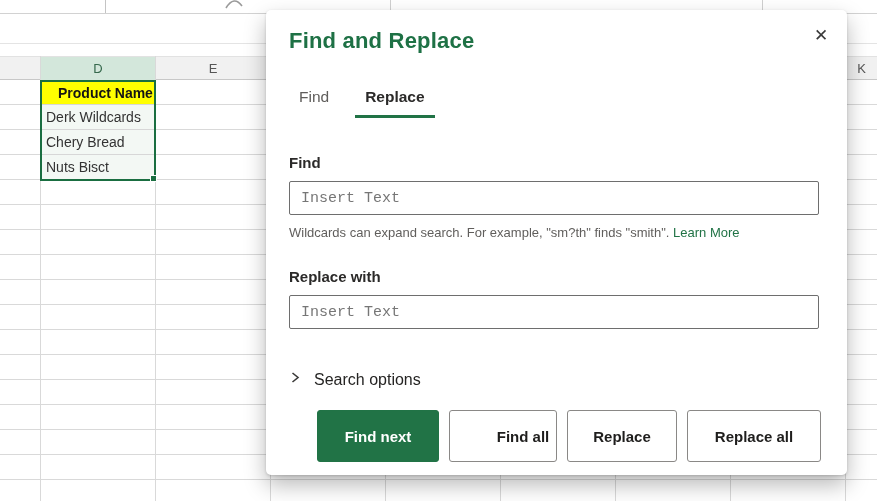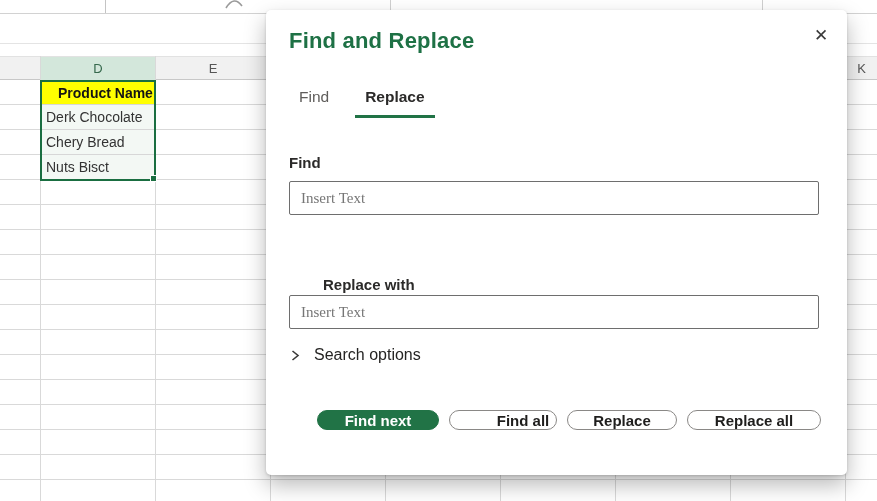--- a/index.html
+++ b/index.html
@@ -55,38 +55,38 @@
     background:none; border:none; font-size:17px; line-height:24px; color:#3a3a3a;
     text-align:center; cursor:pointer; font-family:"Liberation Sans",sans-serif; }
 
   .tabs { position:absolute; left:23px; top:76px; display:flex; gap:16px; }
   .tab { font-size:15.5px; padding:2px 10px 9px; color:#5f5d5b; background:none; border:none;
     border-bottom:3px solid transparent; cursor:pointer; font-family:"Liberation Sans",sans-serif; }
   .tab.active { color:#2b2a29; font-weight:600; border-bottom-color:#217346; }
 
   .field-label { position:absolute; left:23px; font-size:15px; font-weight:600; color:#2b2a29; }
   #lbl-find { top:144px; }
-  #lbl-replace { top:266px;margin-left:34px; }
+  #lbl-replace { top:258px; }
 
   .txt-input { position:absolute; left:23px; width:530px; height:34px; border:1px solid #6e6e6e;
     border-radius:2px; font-size:15px; color:#701a75; padding:0 11px;
-    font-family:Liberation Serif, serif; background:#fff; }
+    font-family:Liberation Mono, monospace; background:#fff; }
   .txt-input::placeholder { color:#767676; opacity:1; }
   #inp-find { top:171px; }
   #inp-replace { top:285px; }
 
   .hint { position:absolute; left:23px; top:215px; font-size:13px; color:#605e5c; white-space:nowrap; }
   .hint a { color:#217346; text-decoration:none; cursor:pointer; }
 
-  .search-options { position:absolute; left:23px; top:336px; display:flex; align-items:center;
+  .search-options { position:absolute; left:23px; top:361px; display:flex; 
     gap:13px; background:none; border:none; cursor:pointer; font-family:"Liberation Sans",sans-serif; }
   .search-options .lbl { font-size:16px; color:#252423; }
 
   .btn-row { position:absolute; right:26px; top:400px; display:flex; gap:10px; }
-  .btn { height:20px; border-radius:11px; font-size:15px; font-weight:600; cursor:pointer;
+  .btn { height:52px; border-radius:3px; font-size:15px; font-weight:600; cursor:pointer;
     font-family:"Liberation Sans",sans-serif; }
   .btn.primary { background:#217346; color:#fff; border:1px solid #217346; width:122px; }
   .btn.secondary { background:#fff; color:#1f1e1d; border:1px solid #8a8886; }
   #btn-find-all { width:108px;padding-left:40px; }
   #btn-replace { width:110px; }
   #btn-replace-all { width:134px; }
 </style>
 </head>
 <body>
 
@@ -112,39 +112,42 @@
     <div class="vline" style="left:500px;"></div>
     <div class="vline" style="left:615px;"></div>
     <div class="vline" style="left:730px;"></div>
     <div class="vline" style="left:845px;"></div>
 
     <div class="col-h sel" id="colD">D</div>
     <div class="col-h" id="colE">E</div>
     <div class="col-h" id="colK">K</div>
 
     <div class="cell header-cell" id="cell0">Product Name</div>
-    <div class="cell" id="cell1">Derk Chocolate</div>
+    <div class="cell" id="cell1">Derk Wildcards</div>
     <div class="cell" id="cell2">Chery Bread</div>
     <div class="cell" id="cell3">Nuts Bisct</div>
     <div class="selection"></div>
     <div class="fill-handle"></div>
   </div>
 
   <div class="dialog">
     <div class="dlg-title">Find and Replace</div>
     <button class="dlg-close">✕</button>
 
     <div class="tabs">
       <button class="tab">Find</button>
       <button class="tab active">Replace</button>
     </div>
 
     <div class="field-label" id="lbl-find">Find</div>
     <input class="txt-input" id="inp-find" type="text" placeholder="Insert Text" style="">
 
+    <div class="hint">
+      <span>Wildcards can expand search. For example, "sm?th" finds "smith". </span><a>Learn More</a>
+    </div>
 
     <div class="field-label" id="lbl-replace">Replace with</div>
     <input class="txt-input" id="inp-replace" type="text" placeholder="Insert Text" style="">
 
     <button class="search-options">
       <svg width="12" height="13" viewBox="0 0 12 13">
         <path d="M3.5 2 L9 6.5 L3.5 11" fill="none" stroke="#3b3a39" stroke-width="1.6"></path>
       </svg>
       <span class="lbl">Search options</span>
     </button>

